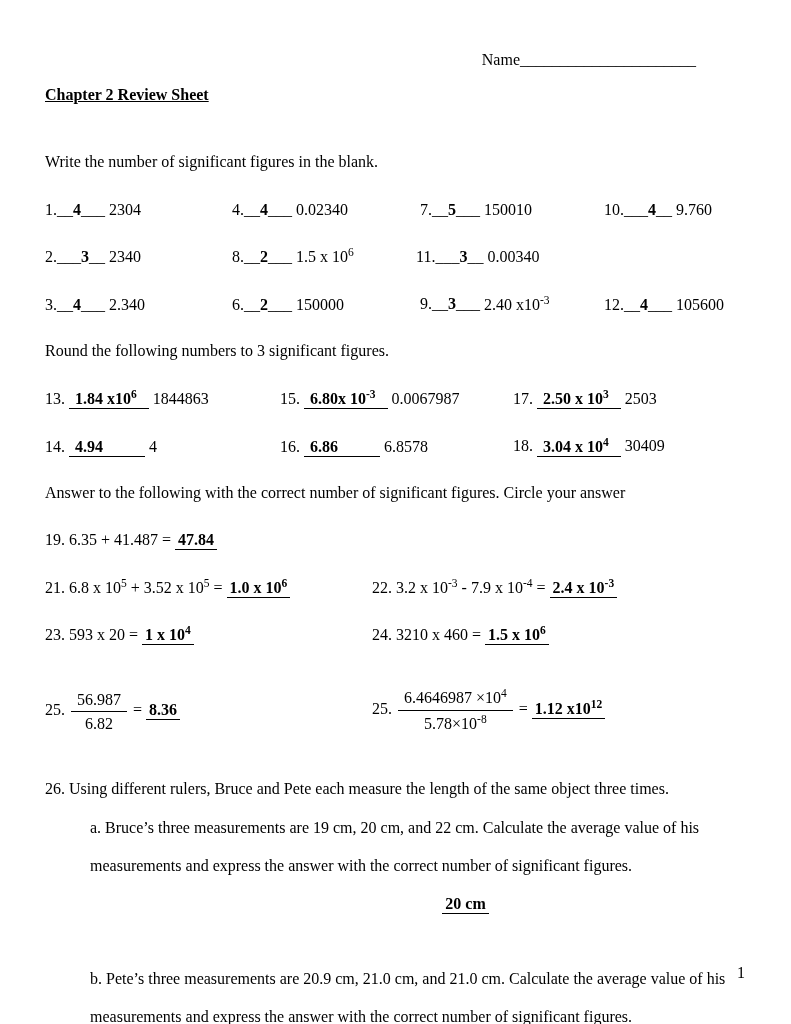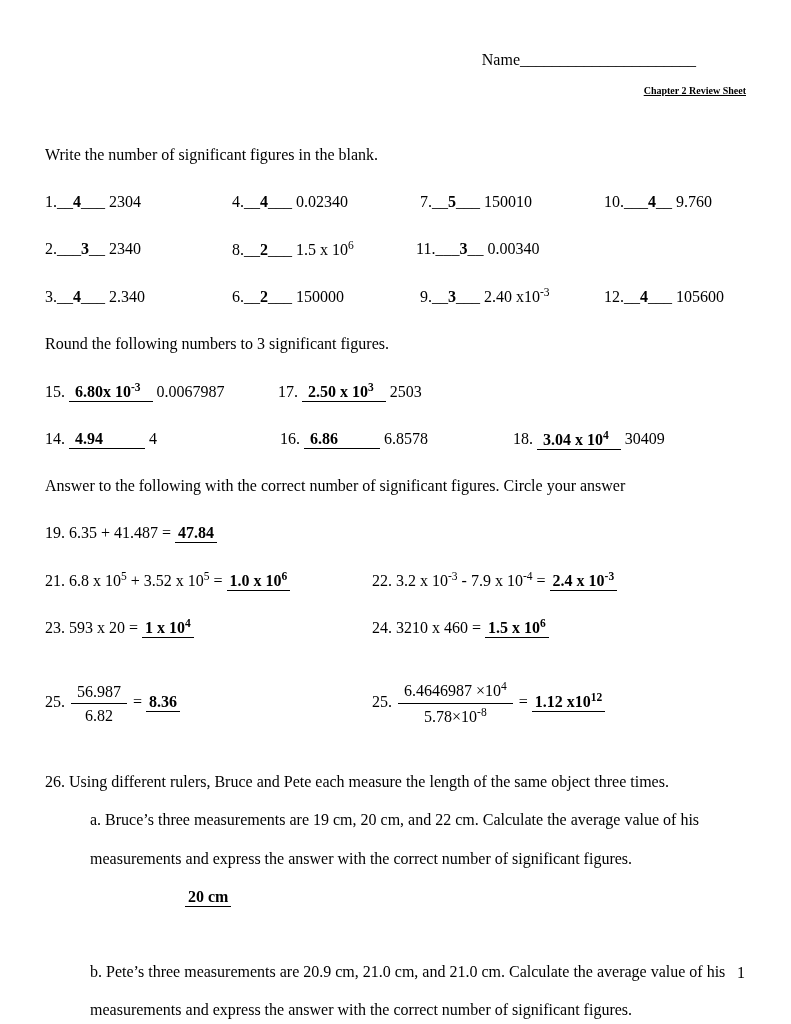--- a/index.html
+++ b/index.html
@@ -4,38 +4,38 @@
 <style>
   * { margin:0; padding:0; box-sizing:border-box; }
   html,body { background:#ffffff; }
   .page {
     position:relative; width:791px; height:1024px; margin:0 auto;
     background:#fff; color:#000;
     font-family:"Liberation Serif", serif; font-size:16px; line-height:1.2;
     padding:50px 45px 0 45px; overflow:hidden;
   }
   .name-line { text-align:right; padding-right:50px; margin-bottom:16px; }
-  .title { text-align:right; font-size:10px; font-weight:bold; text-decoration:underline; margin-bottom:48px; }
+  .title { text-align:left; font-size:16px; font-weight:bold; text-decoration:underline; margin-bottom:48px; }
   .instr { margin-bottom:28px; }
-  .row { display:flex; align-items:center; margin-bottom:27px; white-space:nowrap; }
+  .row { display:flex; align-items:flex-end; margin-bottom:27px; white-space:nowrap; }
   .c1{width:187px}.c2{width:188px}.c3{width:184px}.c4{flex:1}
   .r1{width:235px}.r2{width:233px}.r3{flex:1}
   .q1{width:327px}.q2{flex:1}
   b.ans { font-weight:bold; }
   .blank-ans { border-bottom:1px solid #000; padding:0 12px 1px 6px; font-weight:bold; white-space:nowrap; }
   .wide-blank .blank-ans { padding-right:42px; }
   .ans-ul { border-bottom:1.5px solid #000; padding:0 3px 1px 3px; font-weight:bold; white-space:nowrap; }
   sup { font-size:0.72em; }
   .frac { display:inline-block; vertical-align:middle; text-align:center; margin:16px 6px; }
   .frac .num { display:block; border-bottom:1px solid #000; padding:0 6px 2px; }
   .frac .den { display:block; padding-top:2px; }
   .fracrow { margin-bottom:30px; }
   .p26 { margin-bottom:19px; }
   .indent1 { margin-left:45px; }
-  .answer-line { margin-left:140px; margin-bottom:19px; }
+  .answer-line { margin-left:140px; margin-bottom:19px;text-align:center; }
   .gap-a { margin-bottom:56px; }
   .gap-b { margin-top:28px; }
   .page-number { position:absolute; right:46px; bottom:42px; }
 </style>
 </head>
 <body>
 
 <div class="page">
 
   <div class="name-line">
@@ -62,20 +62,21 @@
   <div class="row">
     <div class="c1"><span><span>3.__</span><b class="ans">4</b><span>___ </span></span><span><span>2.340</span></span></div>
     <div class="c2"><span><span>6.__</span><b class="ans">2</b><span>___ </span></span><span><span>150000</span></span></div>
     <div class="c3"><span><span>9.__</span><b class="ans">3</b><span>___ </span></span><span><span>2.40 x10</span><sup>-3</sup></span></div>
     <div class="c4"><span><span>12.__</span><b class="ans">4</b><span>___ </span></span><span><span>105600</span></span></div>
   </div>
 
   <div class="instr">Round the following numbers to 3 significant figures.</div>
 
   <div class="row">
+    <div class="r1"><span>13.</span> <span class="blank-ans"><span>1.84 x10</span><sup>6</sup></span> <span>1844863</span></div>
     <div class="r2"><span>15.</span> <span class="blank-ans"><span>6.80x 10</span><sup>-3</sup></span> <span>0.0067987</span></div>
     <div class="r3"><span>17.</span> <span class="blank-ans"><span>2.50 x 10</span><sup>3</sup></span> <span>2503</span></div>
   </div>
 
   <div class="row">
     <div class="r1 wide-blank"><span>14.</span> <span class="blank-ans"><span>4.94</span></span> <span>4</span></div>
     <div class="r2 wide-blank"><span>16.</span> <span class="blank-ans"><span>6.86</span></span> <span>6.8578</span></div>
     <div class="r3"><span>18.</span> <span class="blank-ans"><span>3.04 x 10</span><sup>4</sup></span> <span>30409</span></div>
   </div>
 

